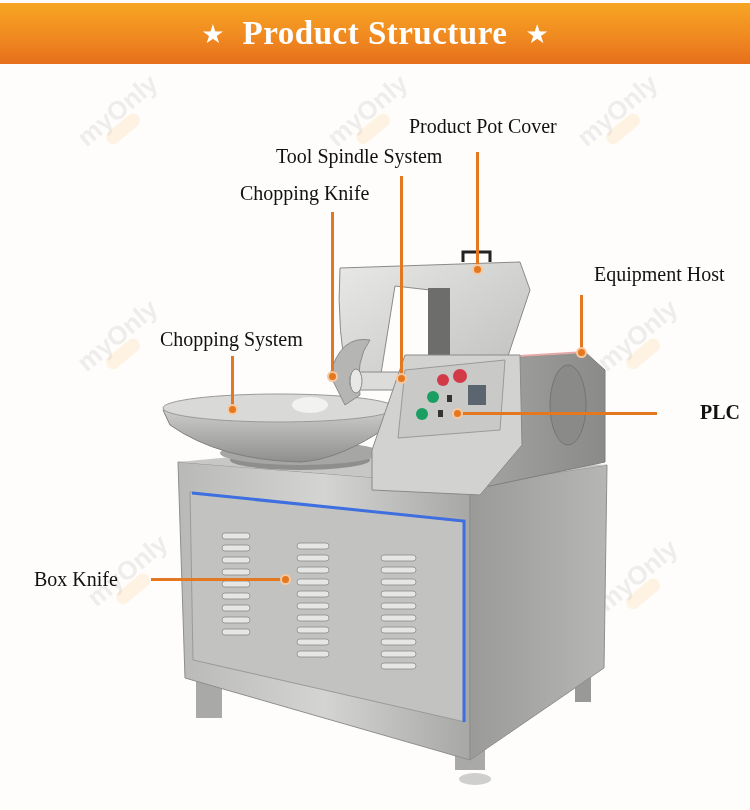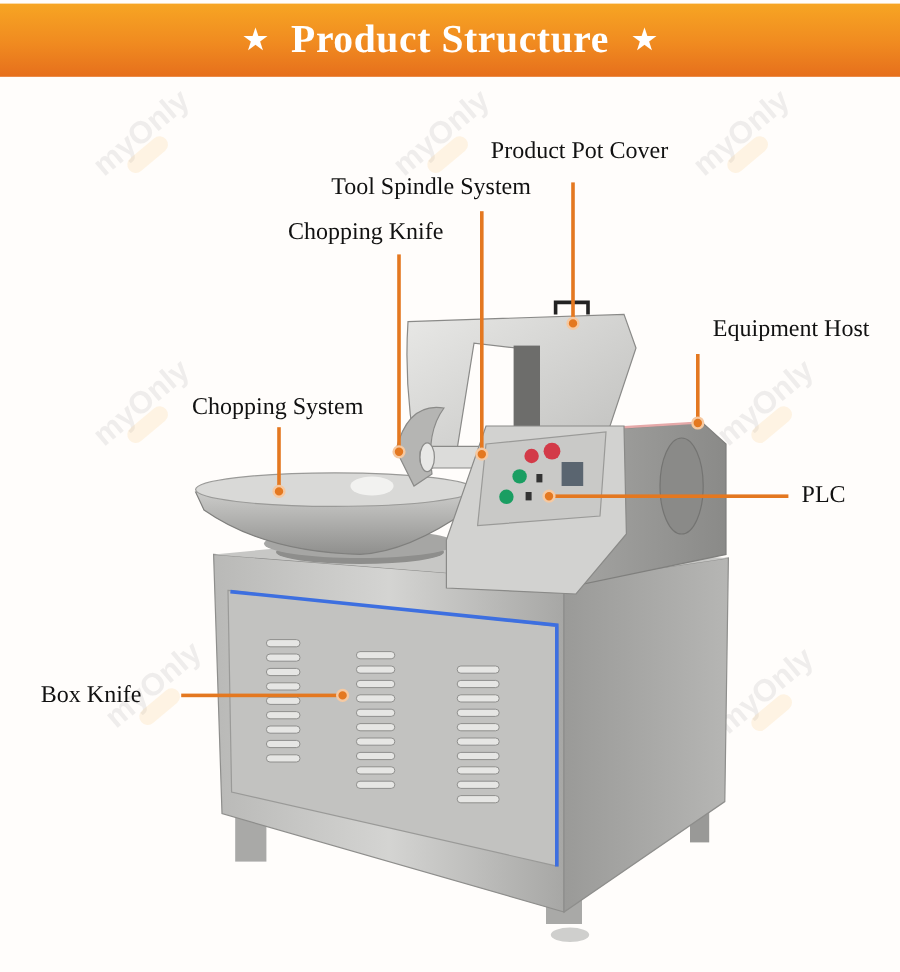--- a/index.html
+++ b/index.html
@@ -172,17 +172,17 @@
 <div class="line" style="left:580px;top:295px;width:3px;height:58px;"></div>
 <div class="dot" style="left:576px;top:347px;"></div>
 <div class="label" style="left:546px;top:264px;margin-left:48px;">Equipment Host</div>
 
 <div class="line" style="left:231px;top:356px;width:3px;height:54px;"></div>
 <div class="dot" style="left:227px;top:404px;"></div>
 <div class="label" style="left:160px;top:329px;">Chopping System</div>
 
 <div class="line" style="left:457px;top:412px;width:200px;height:3px;"></div>
 <div class="dot" style="left:452px;top:408px;"></div>
-<div class="label" style="left:668px;top:402px;">PLC</div>
+<div class="label" style="left:700px;top:402px;font-weight:bold;">PLC</div>
 
 <div class="line" style="left:151px;top:578px;width:136px;height:3px;"></div>
 <div class="dot" style="left:280px;top:574px;"></div>
 <div class="label" style="left:34px;top:569px;">Box Knife</div>
 
 </body></html>

